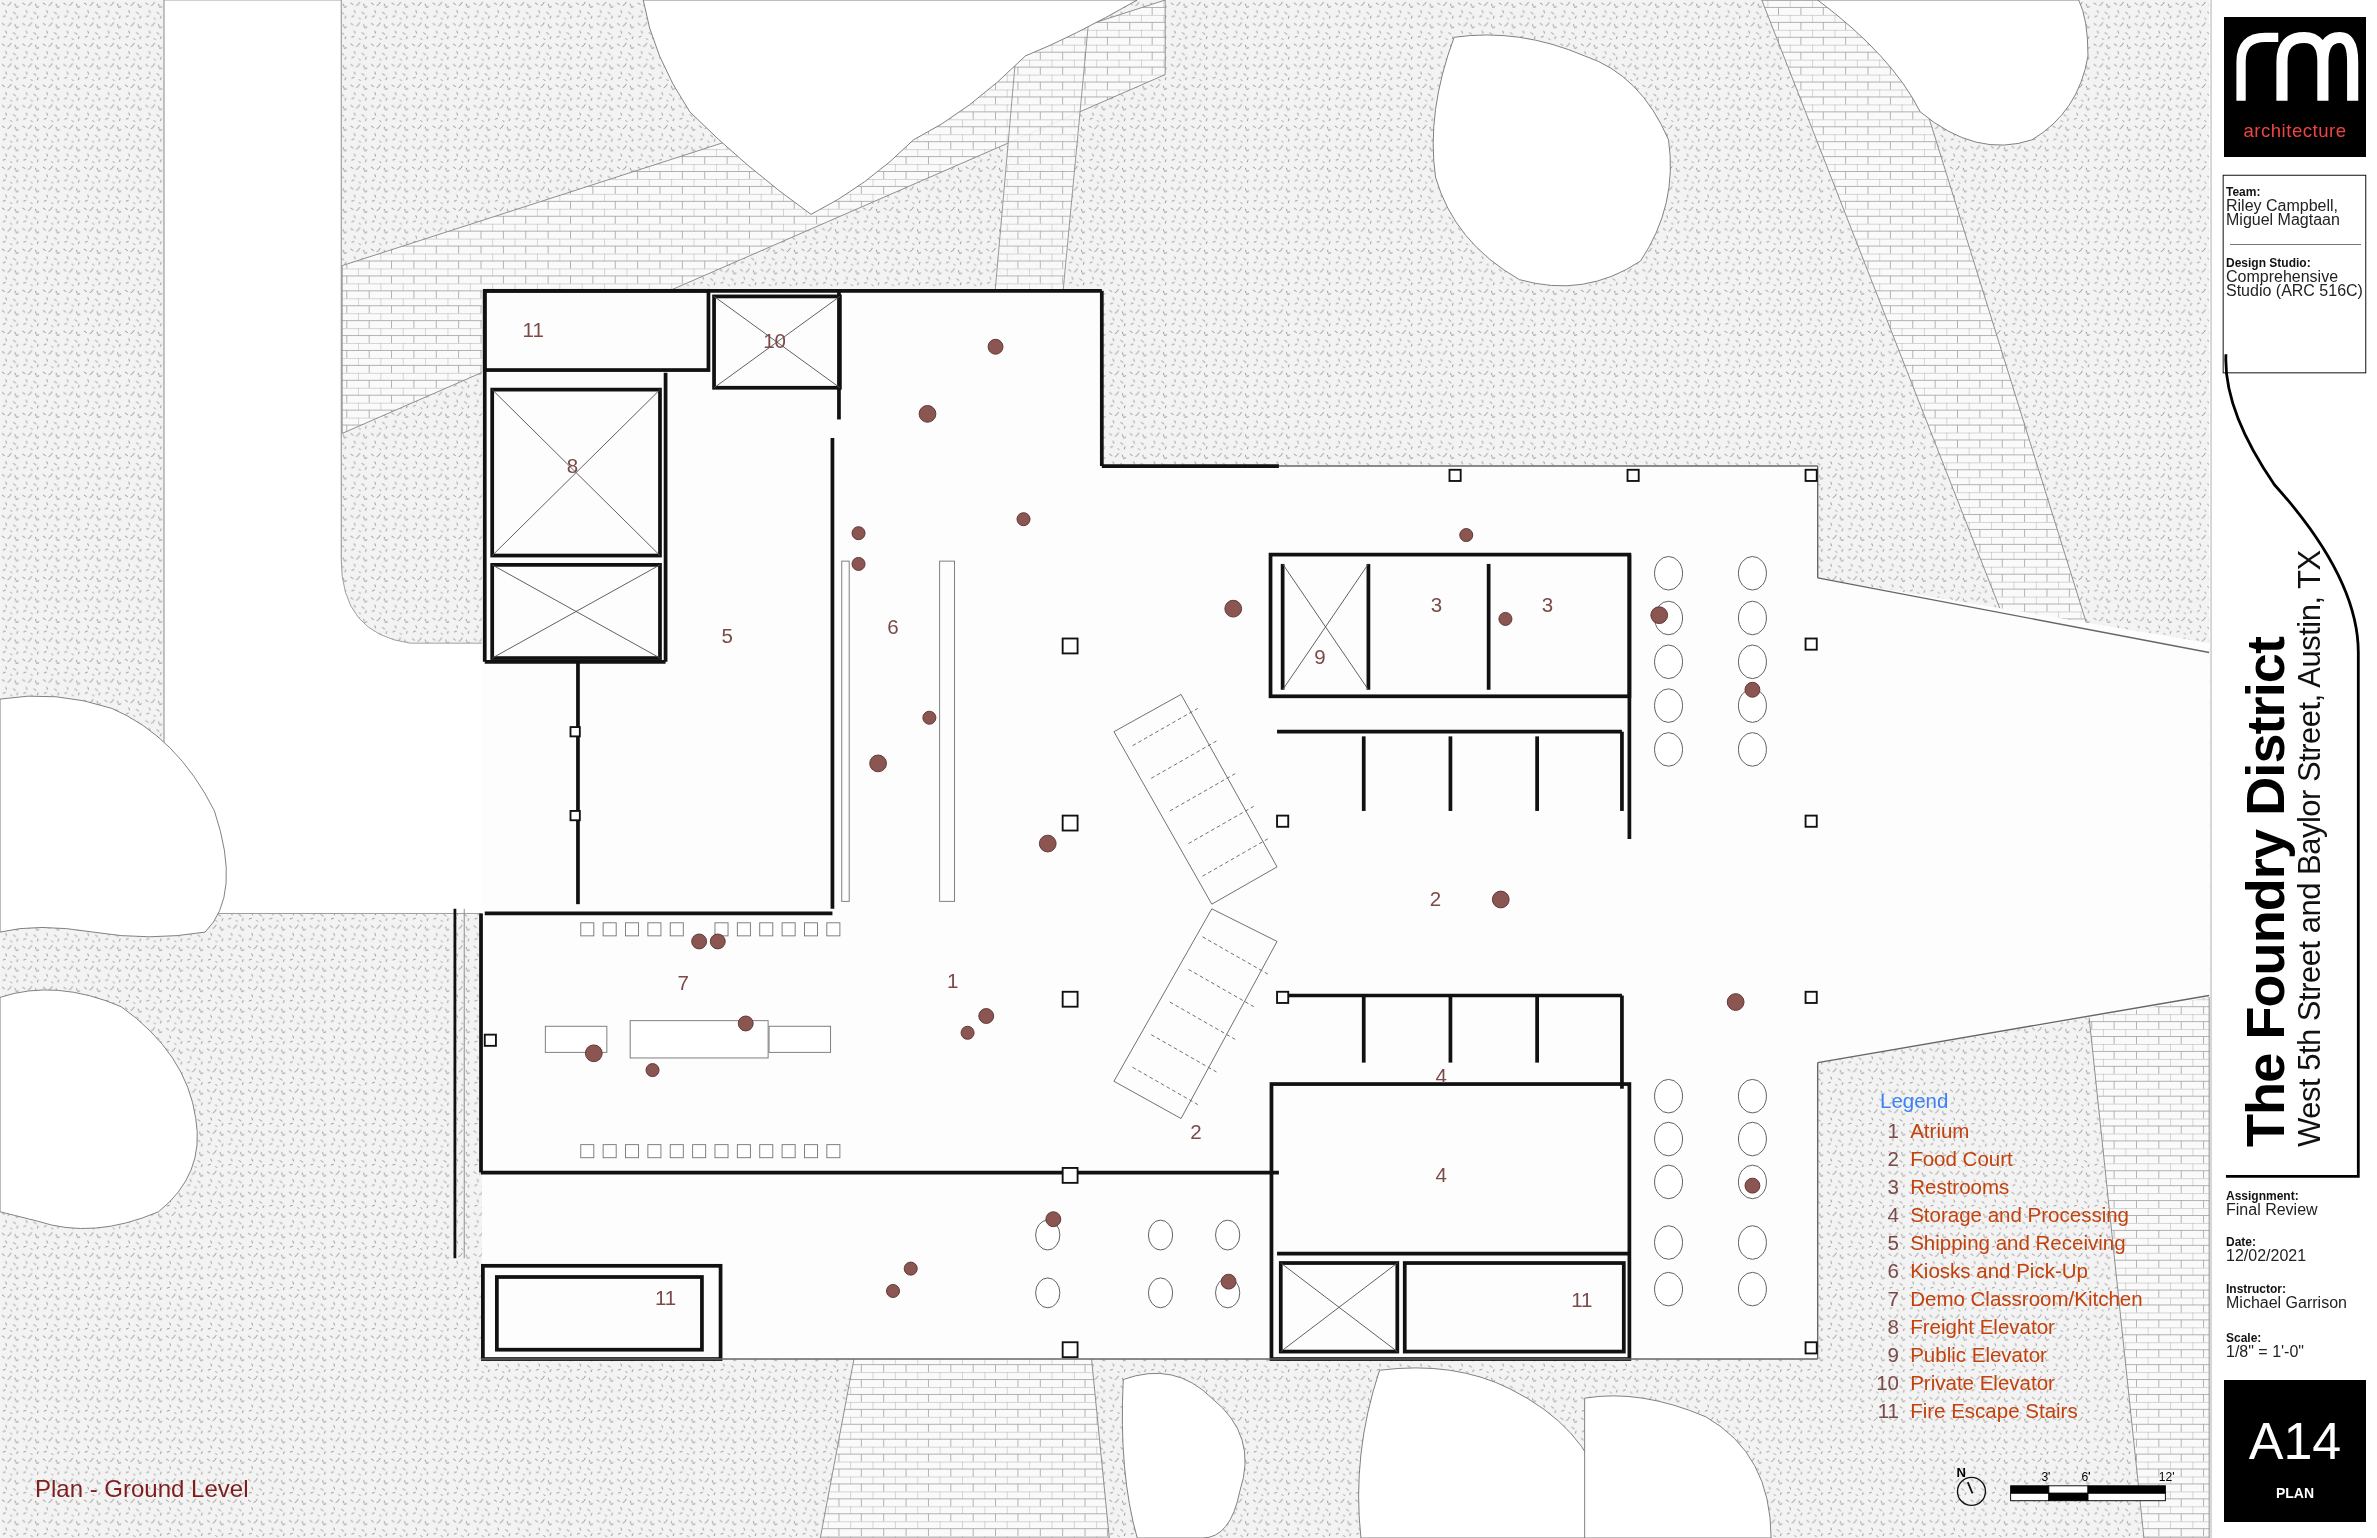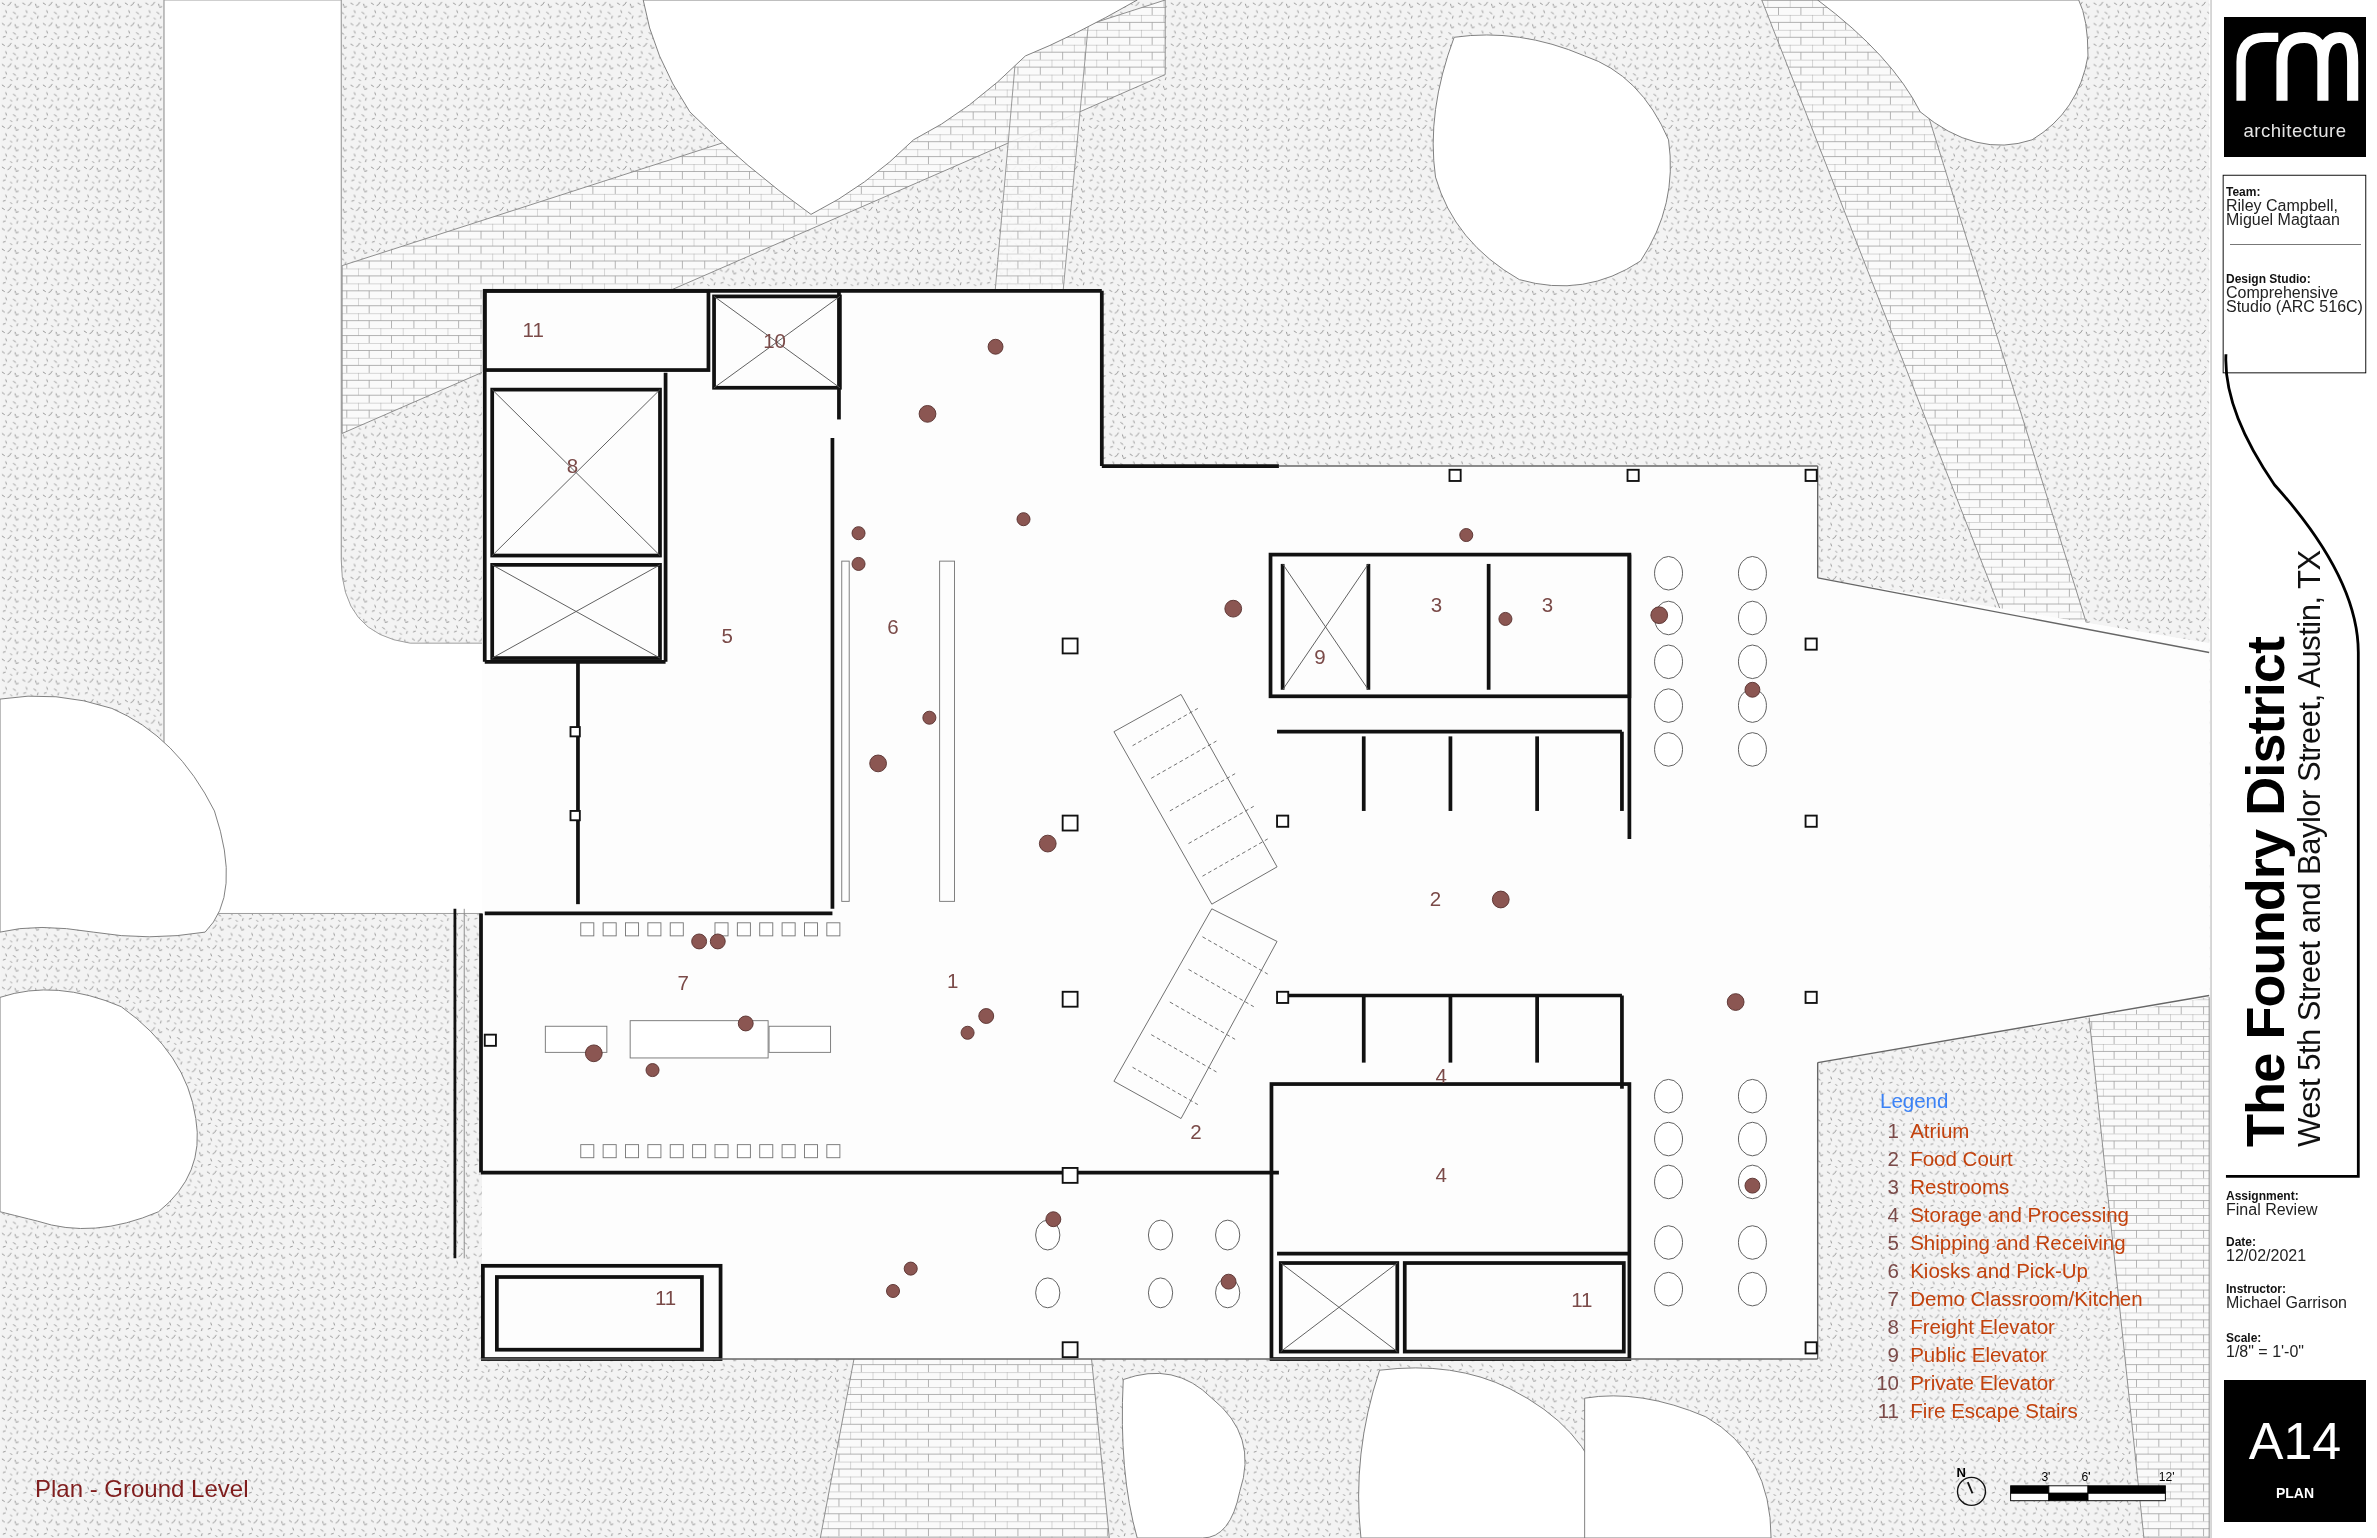--- a/index.html
+++ b/index.html
@@ -4,21 +4,21 @@
 <style>
   html, body { margin: 0; padding: 0; background: #ffffff; }
   body { width: 2377px; height: 1538px; position: relative; overflow: hidden;
          font-family: "Liberation Sans", sans-serif; color: #111; }
   #sheet { position: absolute; left: 0; top: 0; width: 2377px; height: 1538px; }
   .room-num { font-family: "Liberation Sans", sans-serif; font-size: 22px; fill: #7a4a48; }
   .tb { position: absolute; left: 2226px; width: 140px; text-align: left; }
   .tb .k { font-weight: bold; font-size: 12px; color: #111; display: block; }
   .tb .v { font-size: 16px; color: #222; display: block; line-height: 14px; }
   #logo { position: absolute; left: 2224px; top: 17px; width: 142px; height: 140px; background: #000; }
-  #logo .word { position: absolute; bottom: 15px; width: 100%; text-align: center; color: #e5e5e5; font-size: 18.6px; letter-spacing: 0.5px; }
+  #logo .word { position: absolute; bottom: 15px; width: 100%; text-align: center; color: #ef4444; font-size: 18.6px; letter-spacing: 0.5px; }
   #sheet-no { position: absolute; left: 2224px; top: 1380px; width: 142px; height: 142px; background: #000; color: #fff; text-align: center; }
   #sheet-no .num { font-size: 52px; margin-top: 35px; line-height: 52px; }
   #sheet-no .lbl { font-size: 14px; font-weight: bold; margin-top: 18px; }
   #title-vert { position: absolute; left: 2237px; top: 1147px; transform-origin: 0 0; transform: rotate(-90deg); white-space: nowrap; }
   #title-vert .t1 { font-weight: bold; font-size: 54px; line-height: 56px; color: #000; display: block; letter-spacing: -0.9px; }
   #title-vert .t2 { font-size: 31px; line-height: 34px; color: #111; display: block; letter-spacing: -0.5px; font-stretch: condensed; }
   #legend { position: absolute; left: 1867px; top: 1089px; }
   #legend .head { font-size: 20.5px; color: #3b82f6; margin-left: 13px; margin-bottom: 3.7px; }
   #legend .row { font-size: 20.5px; line-height: 28px; white-space: nowrap; }
   #legend .n { display: inline-block; width: 32px; text-align: right; color: #7a4a48; margin-right: 11.2px; }
@@ -332,21 +332,21 @@
   </svg>
   <div class="word">architecture</div>
 </div>
 
 <div class="tb" style="top:185px;">
   <span class="k">Team:</span>
   <span class="v">Riley Campbell,</span>
   <span class="v">Miguel Magtaan</span>
 </div>
 <div style="position:absolute;left:2230px;top:244px;width:131px;border-top:0.9px solid #777;"></div>
-<div class="tb" style="top:272px;">
+<div class="tb" style="top:256px;">
   <span class="k">Design Studio:</span>
   <span class="v">Comprehensive</span>
   <span class="v">Studio (ARC 516C)</span>
 </div>
 
 <div id="title-vert">
   <span class="t1">The Foundry District</span>
   <span class="t2">West 5th Street and Baylor Street, Austin, TX</span>
 </div>
 

